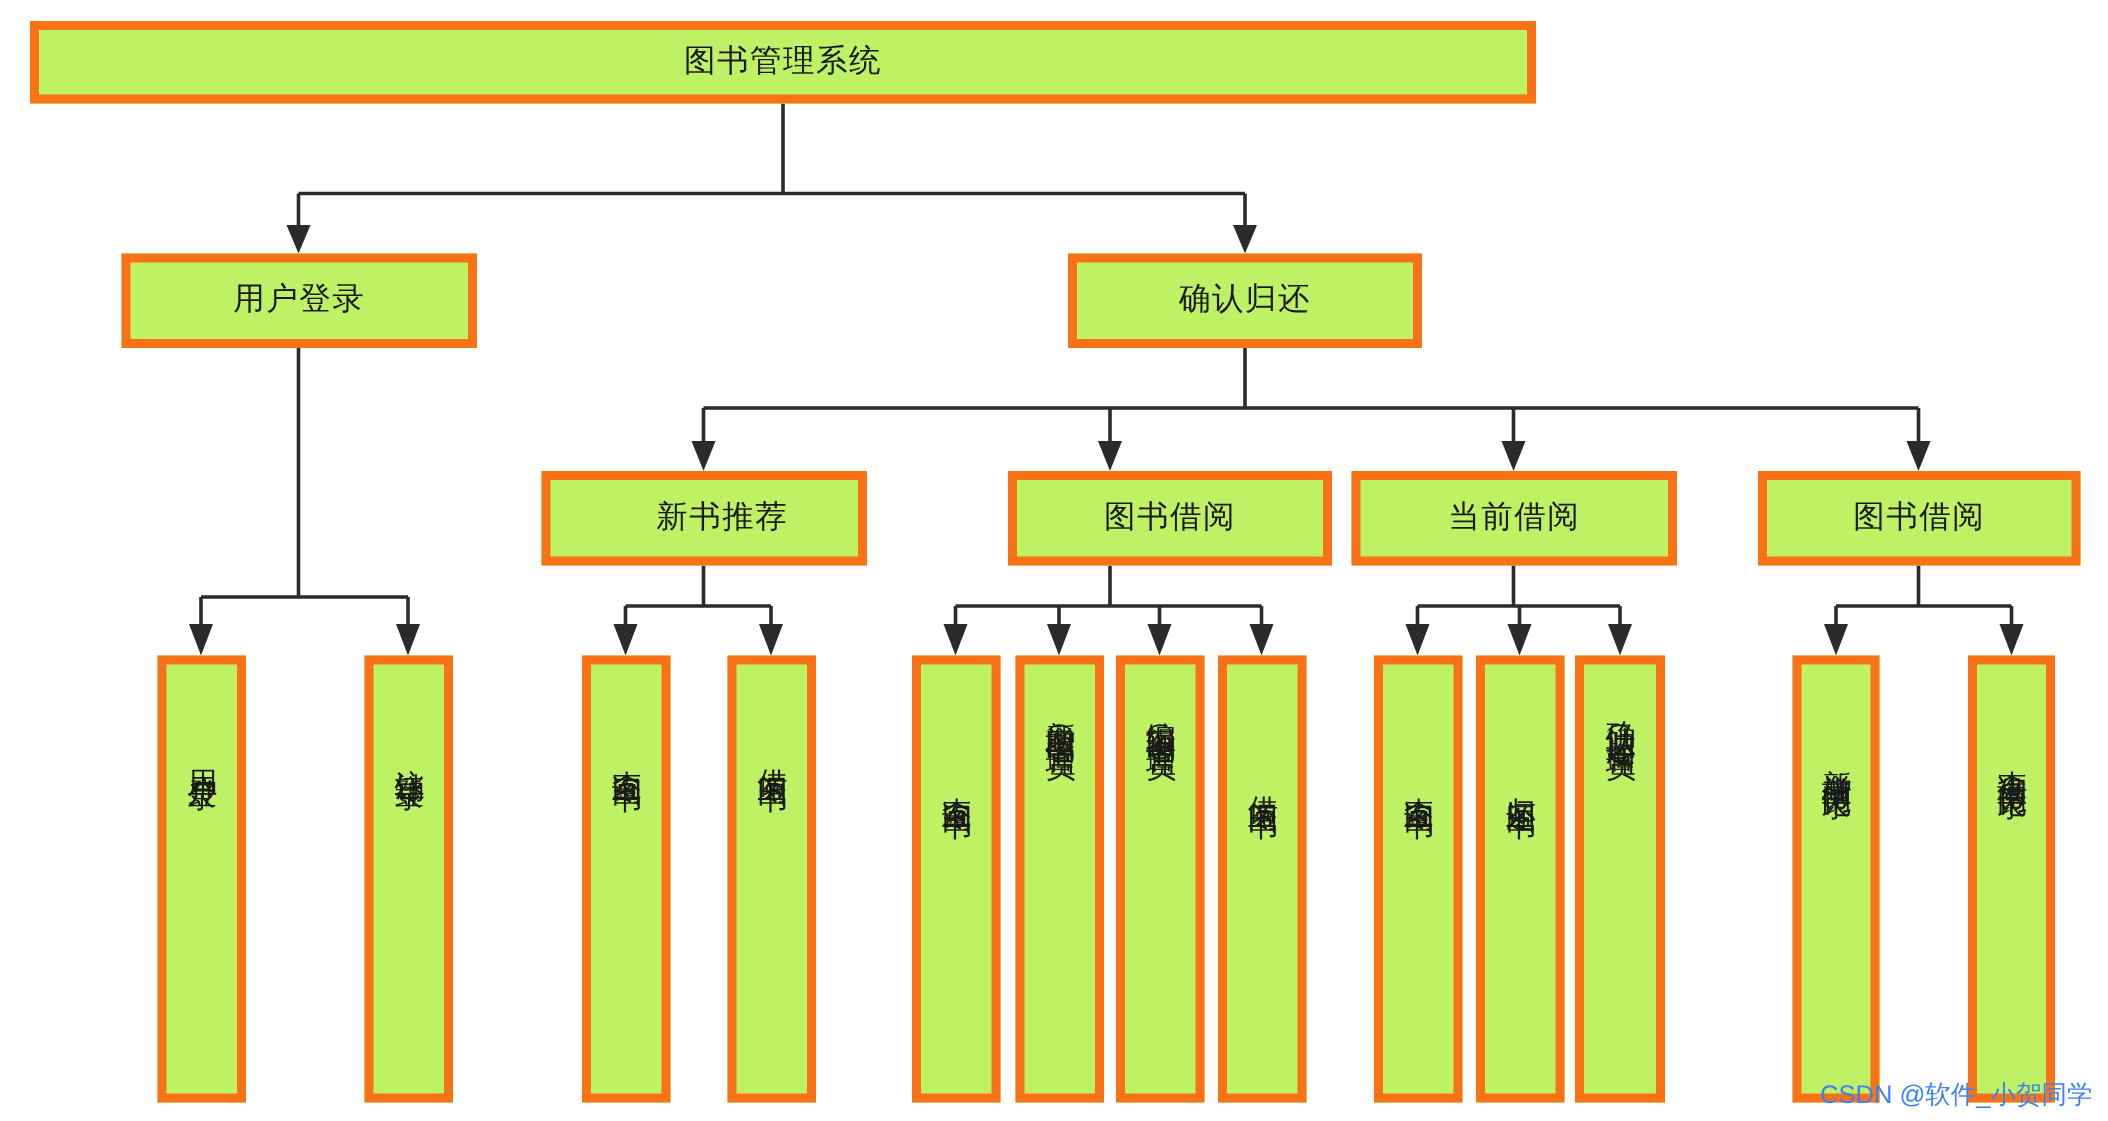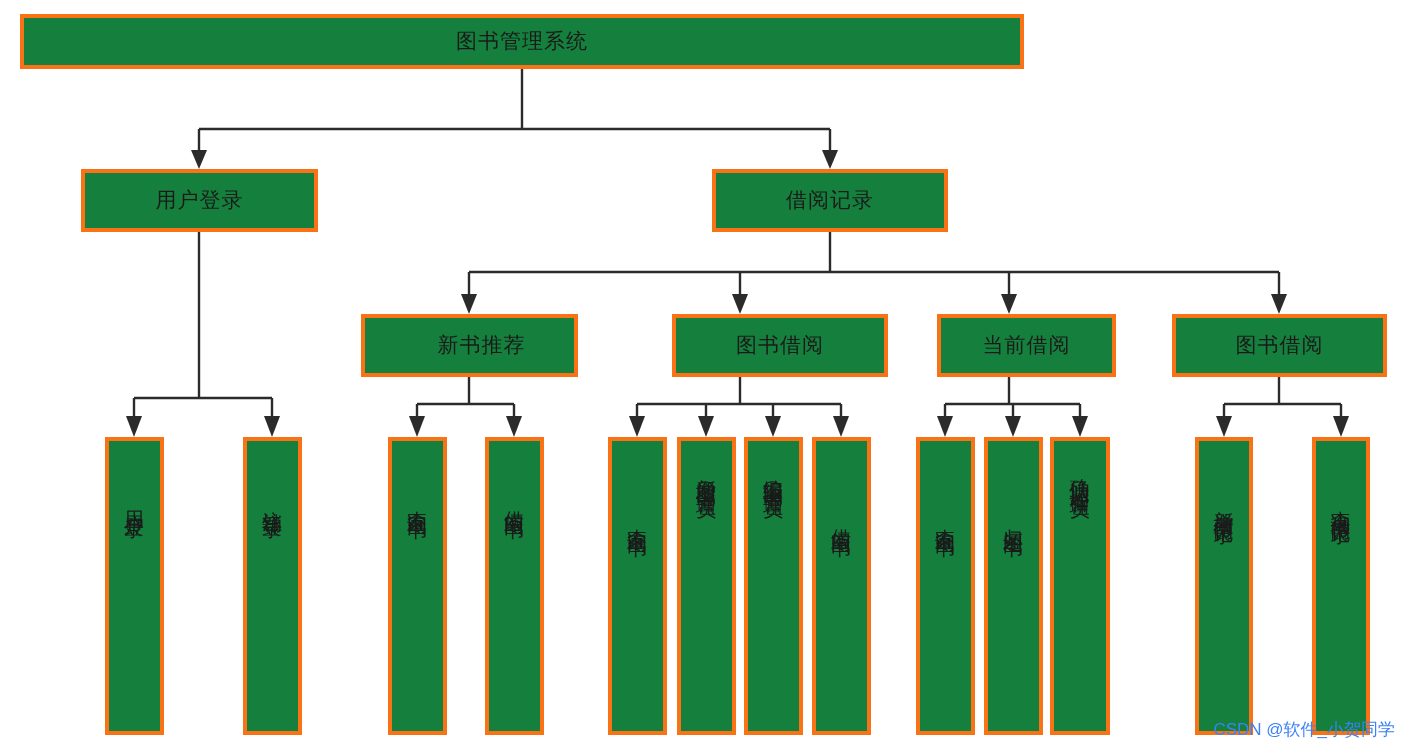--- a/index.html
+++ b/index.html
@@ -14,22 +14,22 @@
   #canvas {
     position: relative;
     width: 1405px;
     height: 747px;
     background: #ffffff;
     overflow: hidden;
   }
   .node {
     position: absolute;
     box-sizing: border-box;
-    border: 4px solid #f97316;
-    background: #15803d;
+    border: 6px solid #f97316;
+    background: #bef264;
     display: flex;
     align-items: center;
     justify-content: center;
     z-index: 3;
   }
   .node .label {
     font-size: 21px;
     line-height: 1.15;
     letter-spacing: 1px;
     color: #1a1a1a;
@@ -154,30 +154,30 @@
   </svg>
 
   <div class="node" id="node-root" style="left: 20px; top: 14px; width: 1004px; height: 55px;">
     <span class="label">图书管理系统</span>
   </div>
 
   <div class="node" id="node-l2-0" style="left: 81px; top: 169px; width: 237px; height: 63px;">
     <span class="label">用户登录</span>
   </div>
   <div class="node" id="node-l2-1" style="left: 712px; top: 169px; width: 236px; height: 63px;">
-    <span class="label">借阅记录</span>
+    <span class="label">确认归还</span>
   </div>
 
   <div class="node" id="node-l3-0" style="left: 361px; top: 314px; width: 217px; height: 63px; padding-left: 24px;">
     <span class="label">新书推荐</span>
   </div>
   <div class="node" id="node-l3-1" style="left: 632px; top: 314px; width: 216px; height: 63px; margin-left: 40px;">
     <span class="label">图书借阅</span>
   </div>
-  <div class="node" id="node-l3-2" style="left: 901px; top: 314px; width: 179px; height: 63px; margin-left: 36px;">
+  <div class="node" id="node-l3-2" style="left: 901px; top: 314px; width: 217px; height: 63px;">
     <span class="label">当前借阅</span>
   </div>
   <div class="node" id="node-l3-3" style="left: 1172px; top: 314px; width: 215px; height: 63px;">
     <span class="label">图书借阅</span>
   </div>
 
   <div class="node leaf mid" id="node-leaf-0" style="left: 105px; top: 437px; width: 59px; height: 298px;">
     <span class="label">用户登录</span>
   </div>
   <div class="node leaf mid" id="node-leaf-1" style="left: 243px; top: 437px; width: 59px; height: 298px;">

